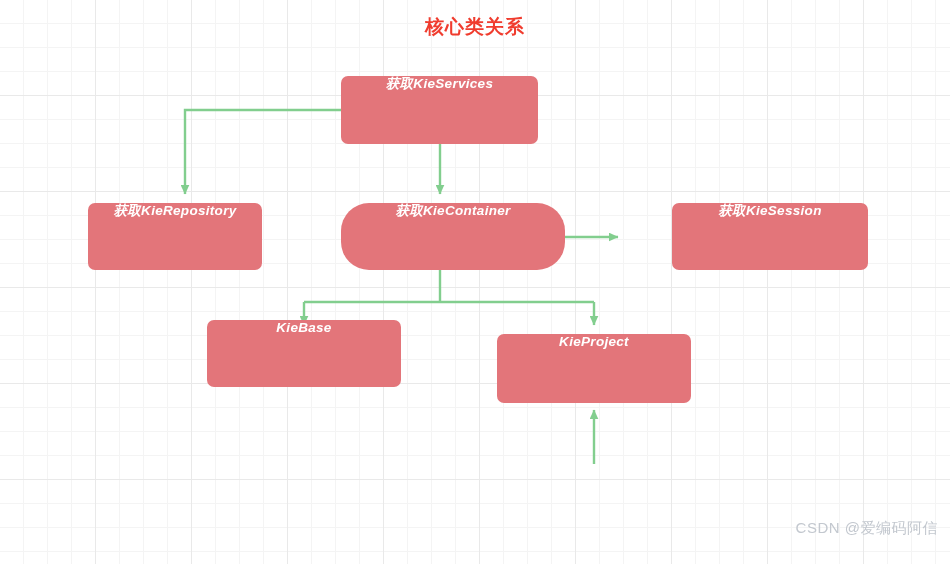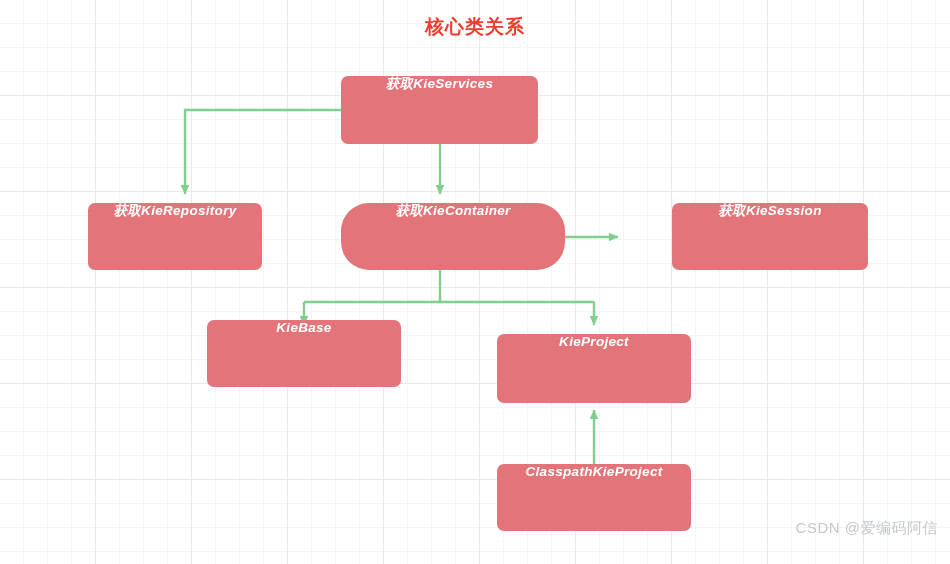--- a/index.html
+++ b/index.html
@@ -129,19 +129,16 @@
   </div>
 
   <div class="node" id="node-kiebase" style="left:207px; top:320px; width:194px; height:67px;">
     <span class="node-label">KieBase</span>
   </div>
 
   <div class="node" id="node-kieproject" style="left:497px; top:334px; width:194px; height:69px;">
     <span class="node-label">KieProject</span>
   </div>
 
-  <div class="node" id="node-classpathkieproject" style="left:497px; top:464px; width:194px; height:67px;">
-    <span class="node-label">ClasspathKieProject</span>
-  </div>
 
   <div class="watermark">CSDN @爱编码阿信</div>
 
 </div>
 
 </body></html>

